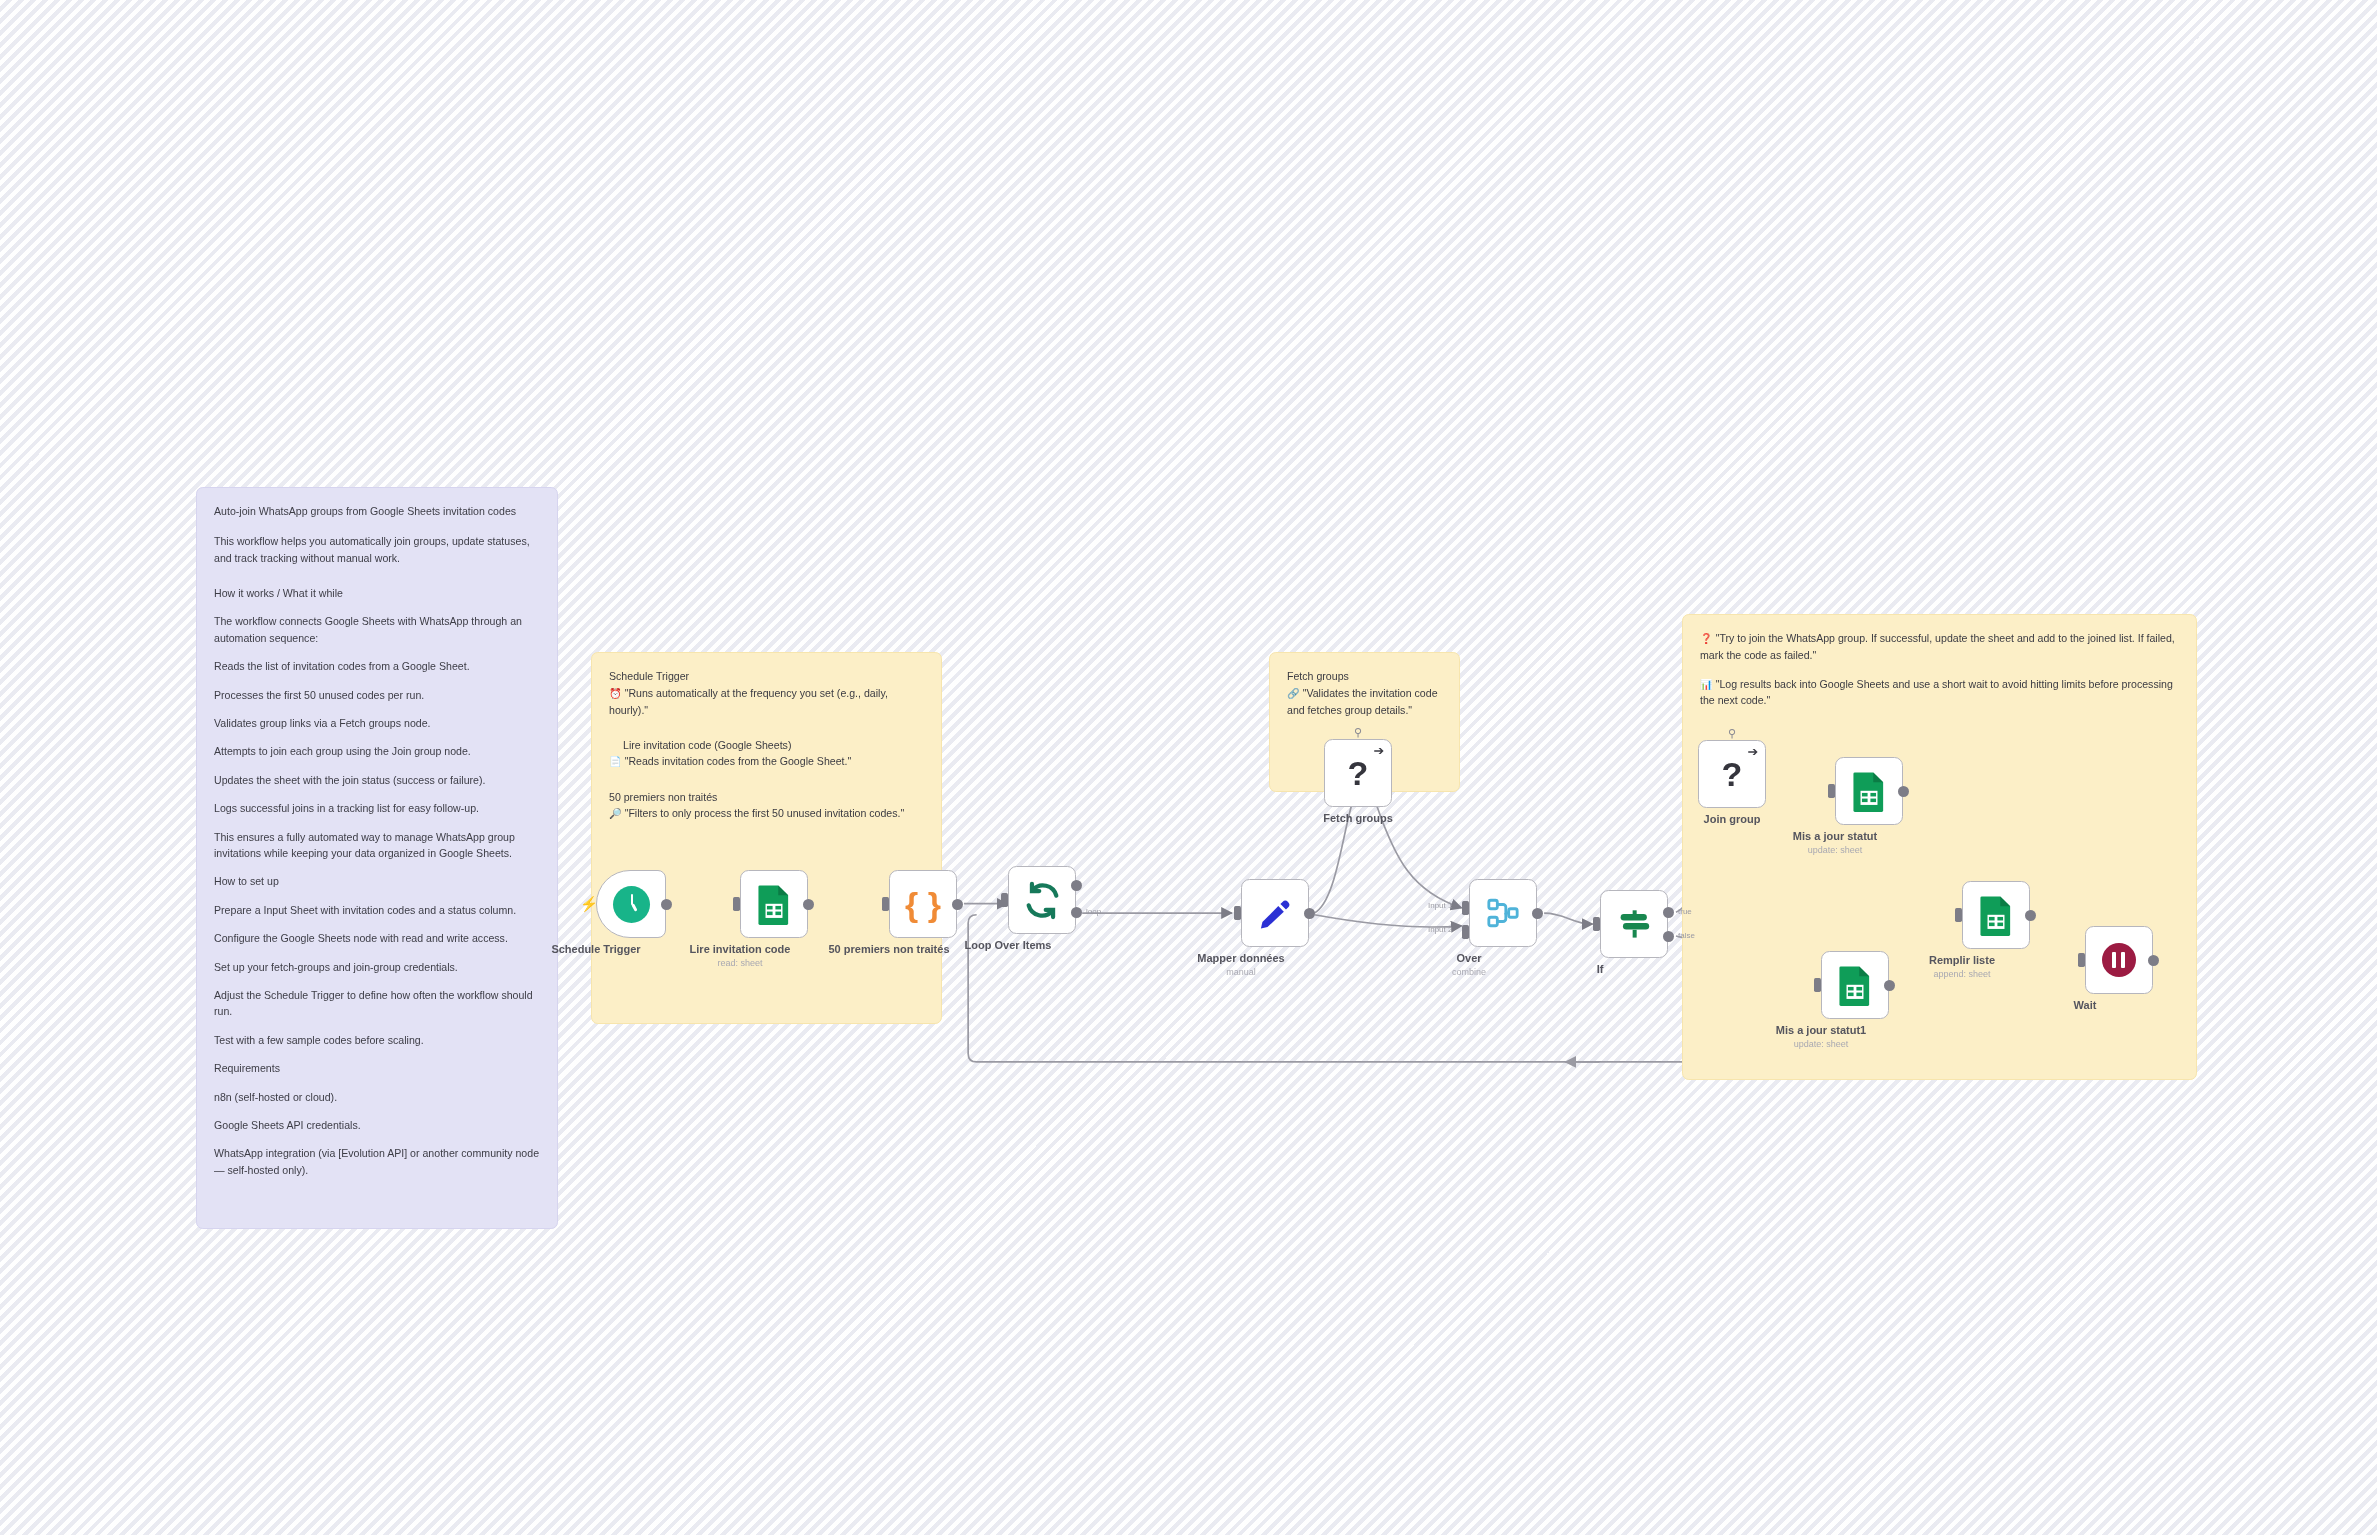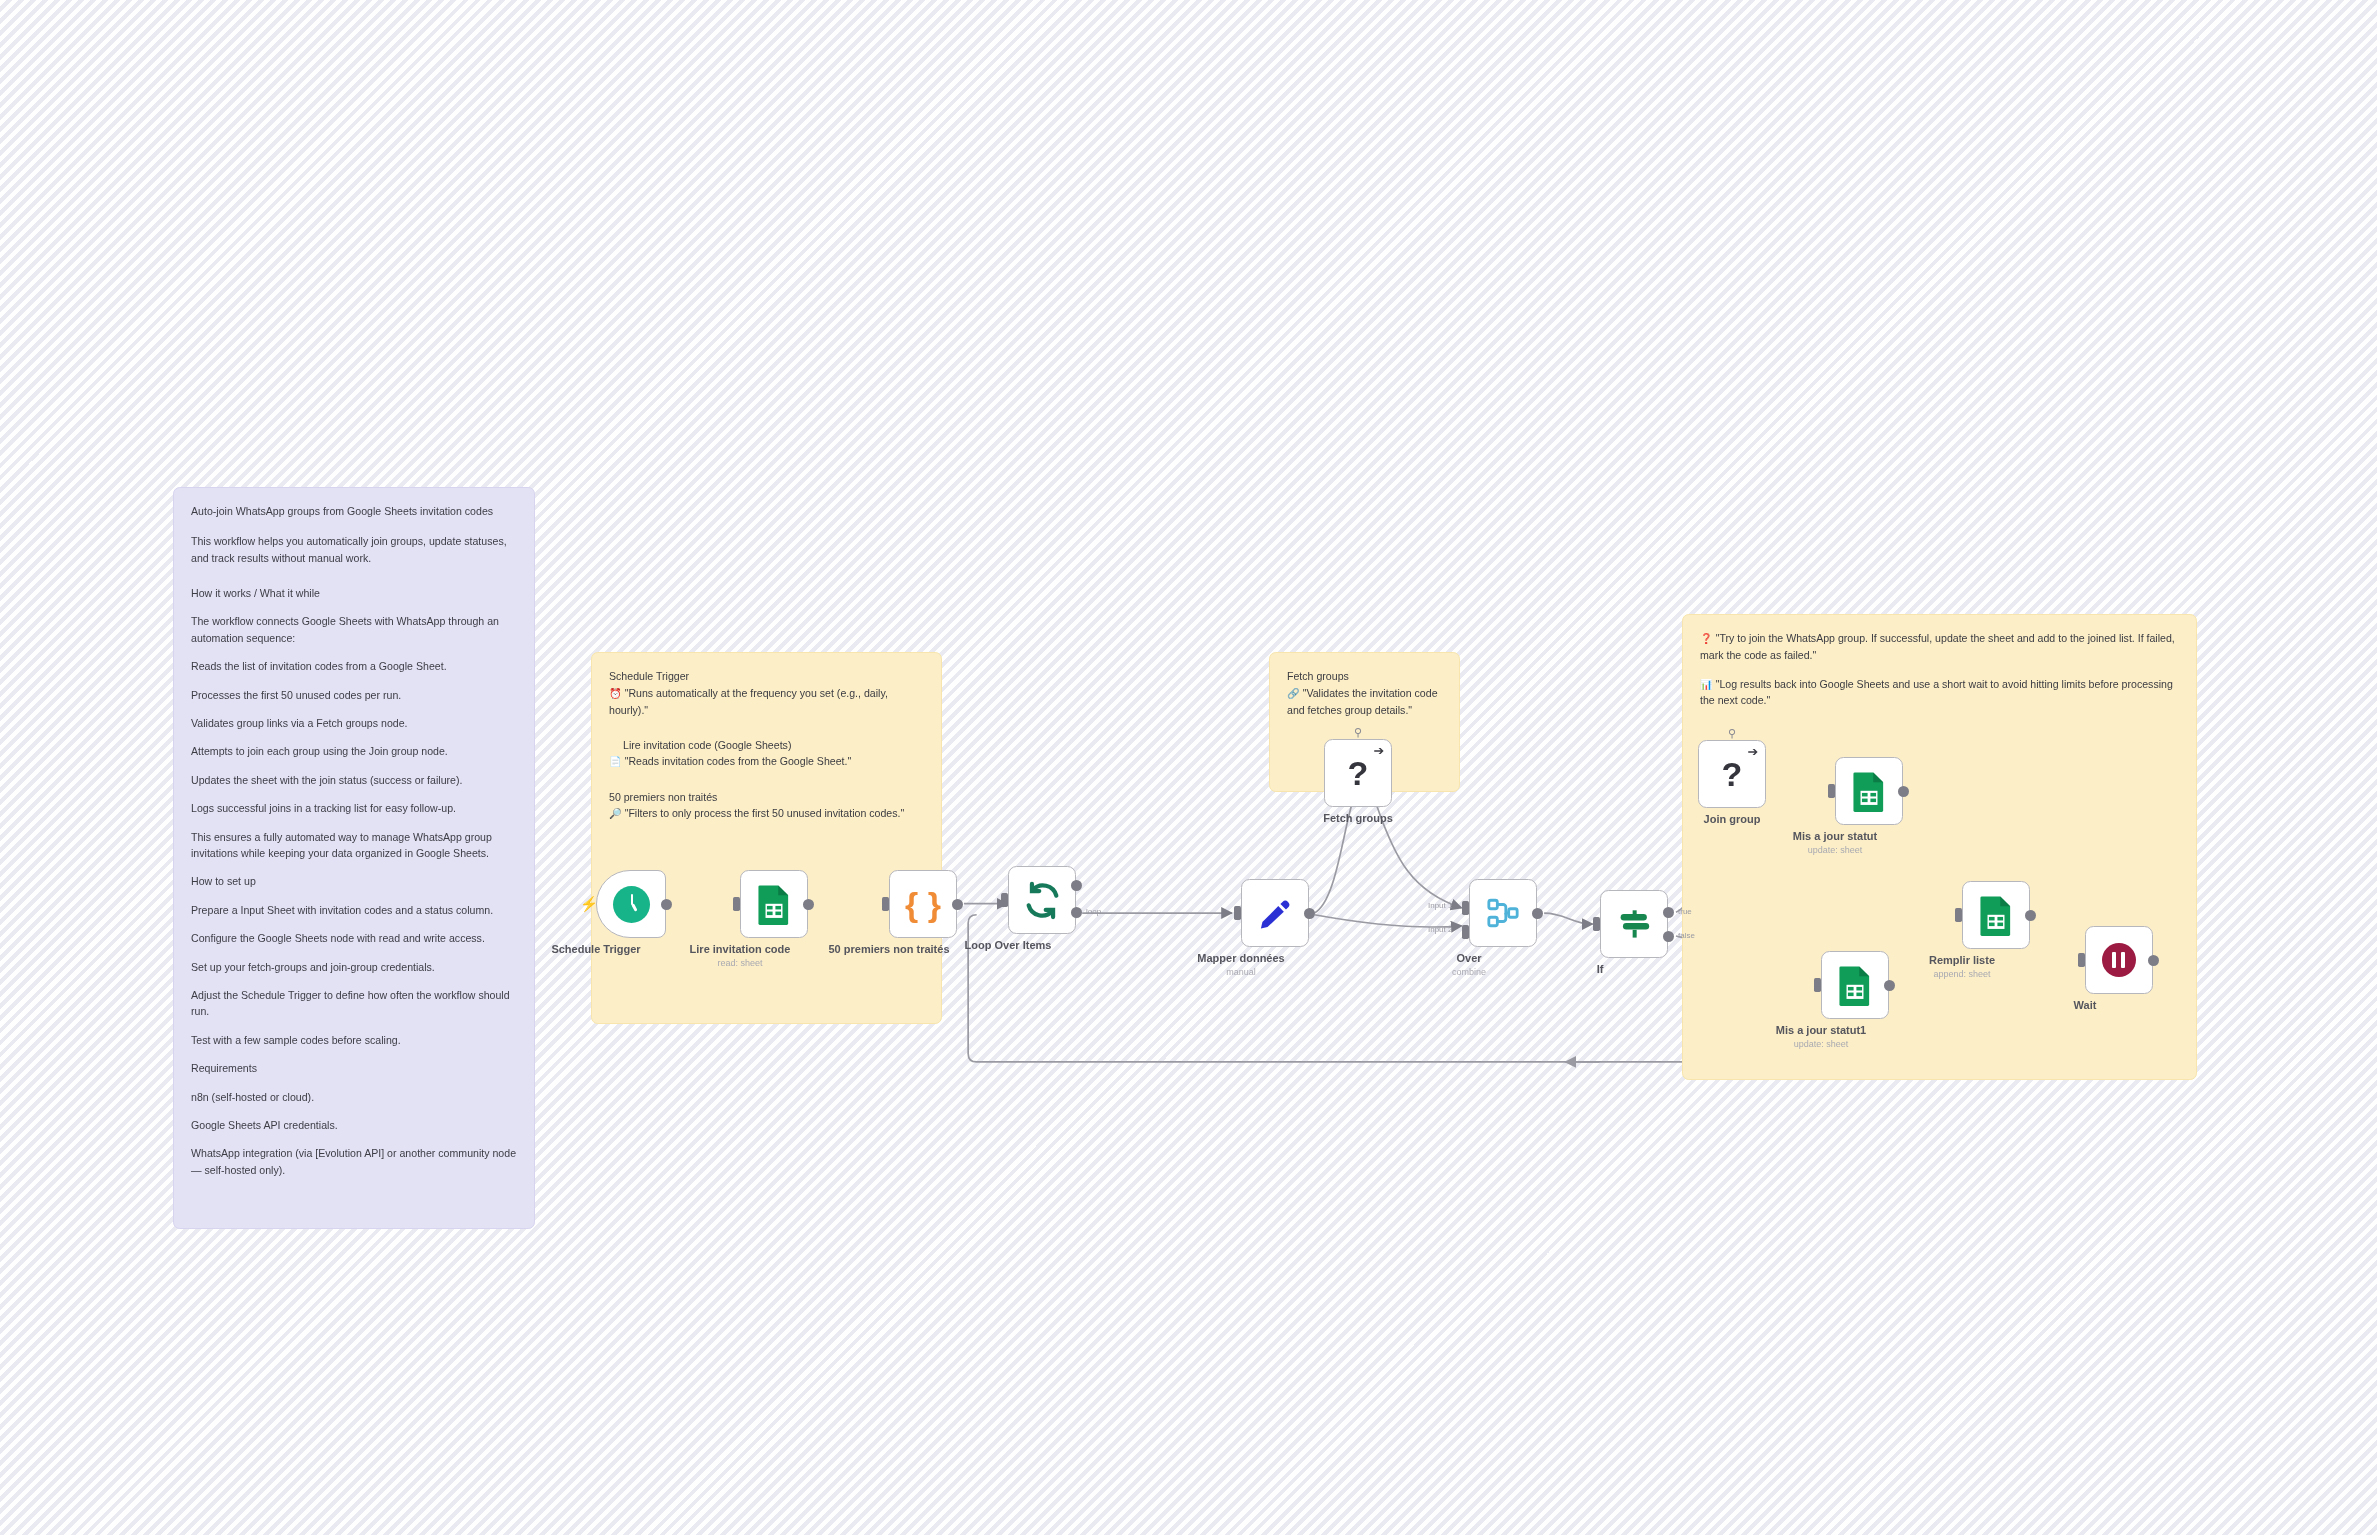--- a/index.html
+++ b/index.html
@@ -222,23 +222,23 @@
 
       <path d="M 2390 1058 C 2412 1075, 2420 1110, 2440 1128" marker-end="url(#arrow)"></path>
 
       <path d="M 2230 1158 C 2310 1170, 2380 1132, 2440 1128" marker-end="url(#arrow)"></path>
 
       <path d="M 2538 1128 L 2558 1128 Q 2568 1128 2568 1138 L 2568 1238 Q 2568 1248 2558 1248 L 1148 1248 Q 1138 1248 1138 1238 L 1138 1085 Q 1138 1075 1148 1075" stroke="#9a9aa3"></path>
       <path d="M 1880 1248 L 1840 1248" marker-end="url(#arrowL)" stroke="#9a9aa3"></path>
     </g>
   </svg>
 
-  <div class="sticky purple" style="left:173px; top:487px; width:362px; height:742px;">
+  <div class="sticky purple" style="left:196px; top:487px; width:362px; height:742px;">
     <p class="nt-title">Auto-join WhatsApp groups from Google Sheets invitation codes</p>
-    <p>This workflow helps you automatically join groups, update statuses, and track results without manual work.</p>
+    <p>This workflow helps you automatically join groups, update statuses, and track tracking without manual work.</p>
     <div class="spacer"></div>
     <p>How it works / What it while</p>
     <p>The workflow connects Google Sheets with WhatsApp through an automation sequence:</p>
     <p>Reads the list of invitation codes from a Google Sheet.</p>
     <p>Processes the first 50 unused codes per run.</p>
     <p>Validates group links via a Fetch groups node.</p>
     <p>Attempts to join each group using the Join group node.</p>
     <p>Updates the sheet with the join status (success or failure).</p>
     <p>Logs successful joins in a tracking list for easy follow-up.</p>
     <p>This ensures a fully automated way to manage WhatsApp group invitations while keeping your data organized in Google Sheets.</p>

